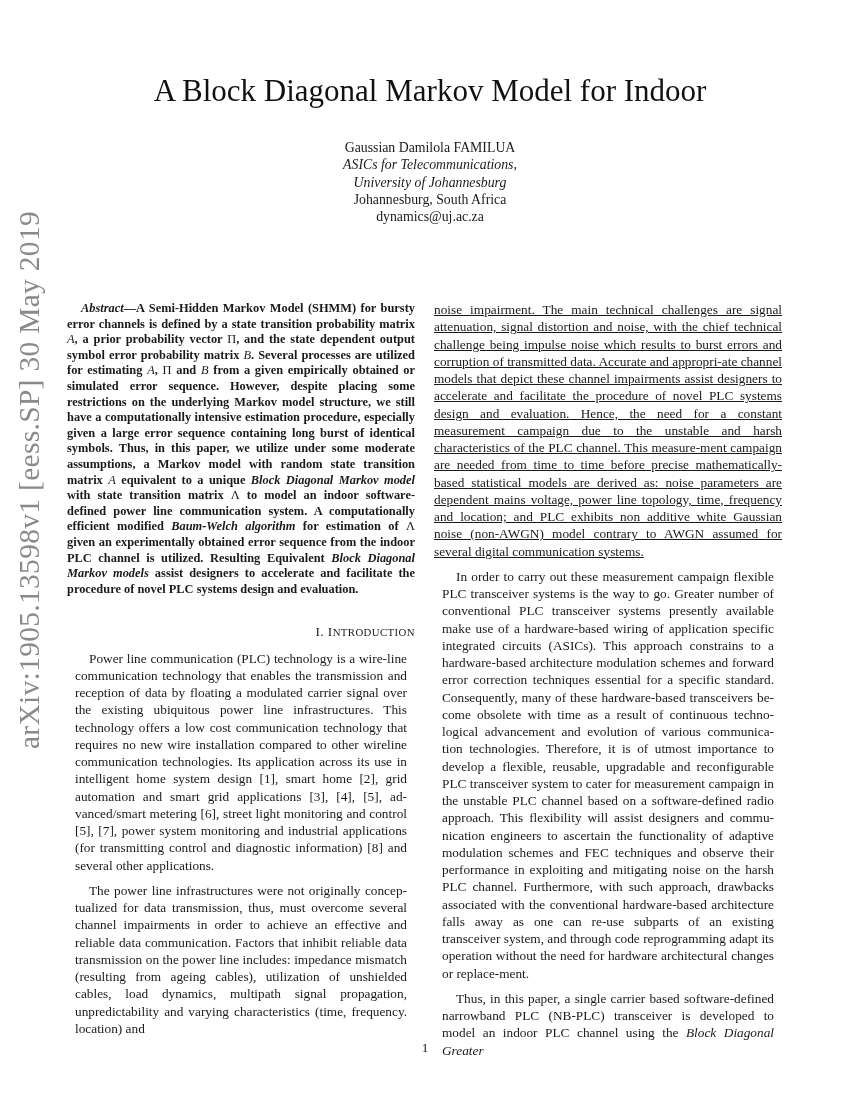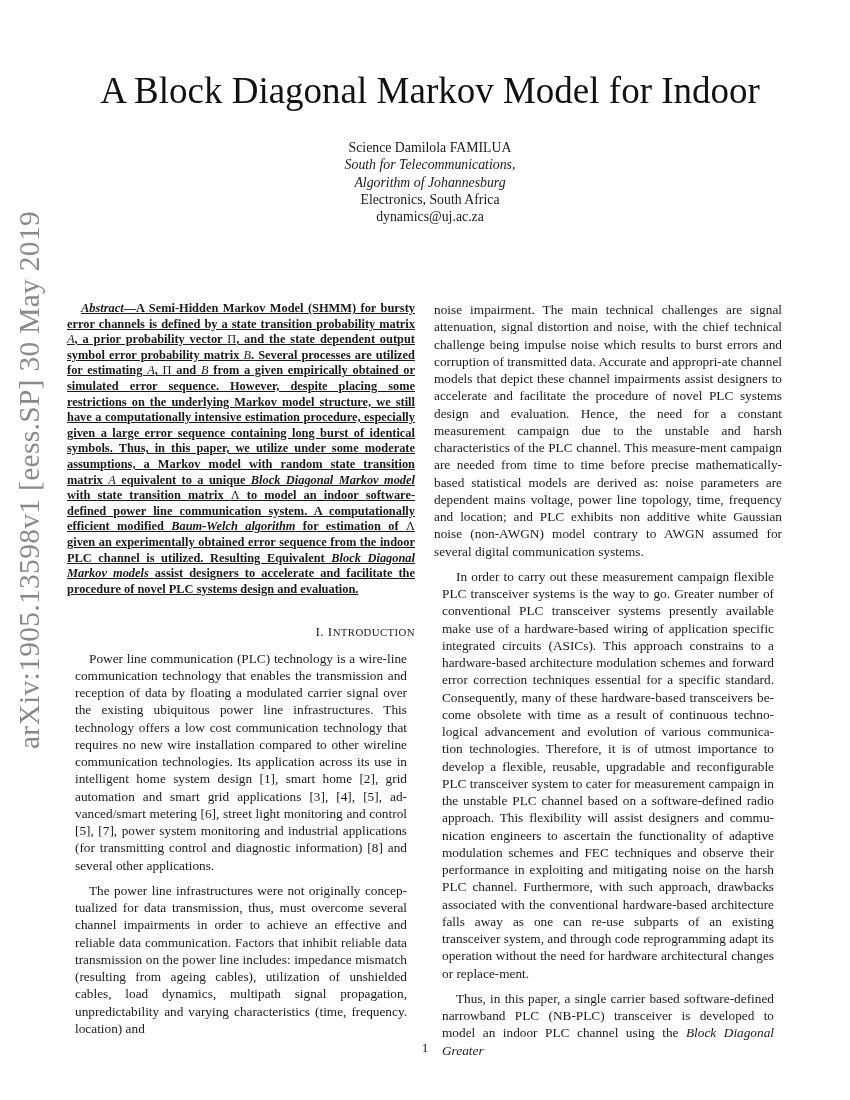--- a/index.html
+++ b/index.html
@@ -9,59 +9,59 @@
   }
   .arxiv-stamp {
     position: absolute; left: 4px; top: 0; width: 50px; height: 1100px;
   }
   .arxiv-stamp span {
     position: absolute; left: 50%; top: 480px;
     transform: translate(-50%, -50%) rotate(-90deg);
     white-space: nowrap; font-size: 29.5px; color: #8a8a8a; letter-spacing: 0.3px;
   }
   .title-block { position: absolute; left: 70px; top: 70px; width: 720px; text-align: center; }
-  .title { font-size: 37px; line-height: 41px; margin: 0; font-weight: normal; color: #111; }
+  .title { font-size: 31px; line-height: 41px; margin: 0; font-weight: normal; color: #111; }
   .authors { margin-top: 28px; font-size: 13.8px; line-height: 17.3px; }
   .authors .it { font-style: italic; }
   .col {
     position: absolute; top: 301px; width: 348px; font-size: 13.3px; line-height: 17.25px;
     text-align: justify; hyphens: manual;
   }
   .col.left { left: 67px; }
   .col.right { left: 434px; }
-  .abstract { font-weight: bold; font-size: 12.4px; line-height: 15.6px; text-decoration: underline; }
+  .abstract { font-weight: bold; font-size: 12.4px; line-height: 15.6px; }
   .abstract p { margin: 0; text-indent: 14px; }
   .abstract .it { font-style: italic; }
   .math { font-style: italic; font-weight: normal; }
   .mathup { font-weight: normal; }
   .section-heading {
     text-align: right; font-size: 13.3px; margin: 26px 0 8px 0; letter-spacing: 0.4px;
   }
   .sc { font-variant: small-caps; }
   .col p.body { margin: 8px; text-indent: 14px; }
-  .col p.cont { margin: 0; text-indent: 0; }
+  .col p.cont { margin: 0; text-indent: 0; text-decoration: underline; }
   .it { font-style: italic; }
   .page-number { position: absolute; left: 0; width: 850px; top: 1040px; text-align: center; font-size: 13.3px; }
 </style>
 </head>
 <body>
 
 <div class="arxiv-stamp">
   <span>arXiv:1905.13598v1  [eess.SP]  30 May 2019</span>
 </div>
 
 <div class="title-block">
   <h1 class="title">
     <span>A Block Diagonal Markov Model for Indoor</span><br>
   </h1>
   <div class="authors">
-    <div>Science Damilola FAMILUA</div>
-    <div class="it">South for Telecommunications,</div>
-    <div class="it">Algorithm of Johannesburg</div>
-    <div>Electronics, South Africa</div>
+    <div>Gaussian Damilola FAMILUA</div>
+    <div class="it">ASICs for Telecommunications,</div>
+    <div class="it">University of Johannesburg</div>
+    <div>Johannesburg, South Africa</div>
     <div>dynamics@uj.ac.za</div>
   </div>
 </div>
 
 <div class="col left">
   <div class="abstract">
     <p><span class="it">Abstract</span><span>—</span><span>A Semi-Hidden Markov Model (SHMM) for bursty error channels is defined by a state transition probability matrix </span><span class="math">A</span><span>, a prior probability vector </span><span class="mathup">Π</span><span>, and the state dependent output symbol error probability matrix </span><span class="math">B</span><span>. Several processes are utilized for estimating </span><span class="math">A</span><span>, </span><span class="mathup">Π</span><span> and </span><span class="math">B</span><span> from a given empirically obtained or simulated error sequence. However, despite placing some restrictions on the underlying Markov model structure, we still have a computationally intensive estimation procedure, especially given a large error sequence containing long burst of identical symbols. Thus, in this paper, we utilize under some moderate assumptions, a Markov model with random state transition matrix </span><span class="math">A</span><span> equivalent to a unique </span><span class="it">Block Diagonal Markov model</span><span> with state transition matrix </span><span class="mathup">Λ</span><span> to model an indoor software-defined power line communication system. A computationally efficient modified </span><span class="it">Baum-Welch algorithm</span><span> for estimation of </span><span class="mathup">Λ</span><span> given an experimentally obtained error sequence from the indoor PLC channel is utilized. Resulting Equivalent </span><span class="it">Block Diagonal Markov models</span><span> assist designers to accelerate and facilitate the procedure of novel PLC systems design and evaluation.</span></p>
   </div>
 
   <div class="section-heading">

